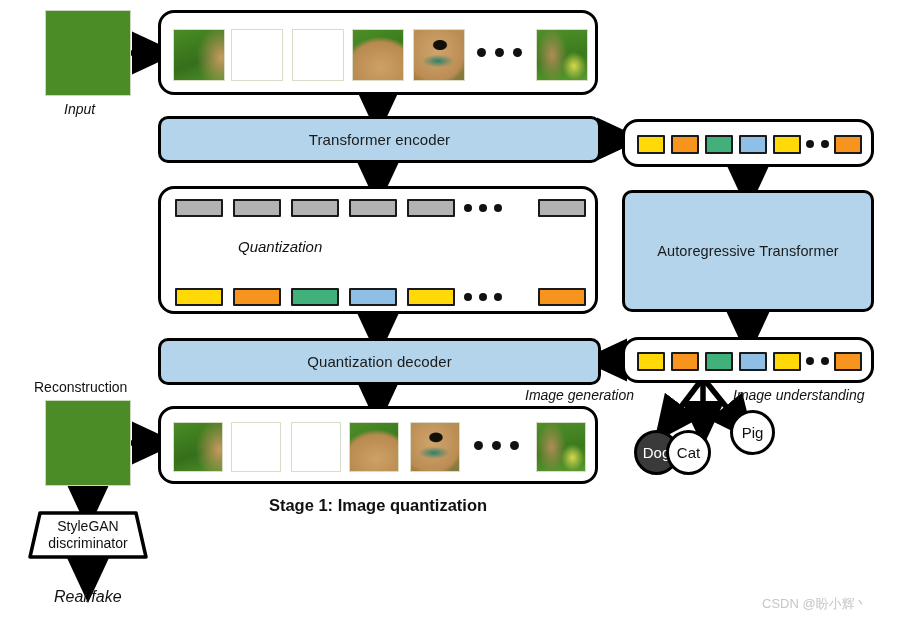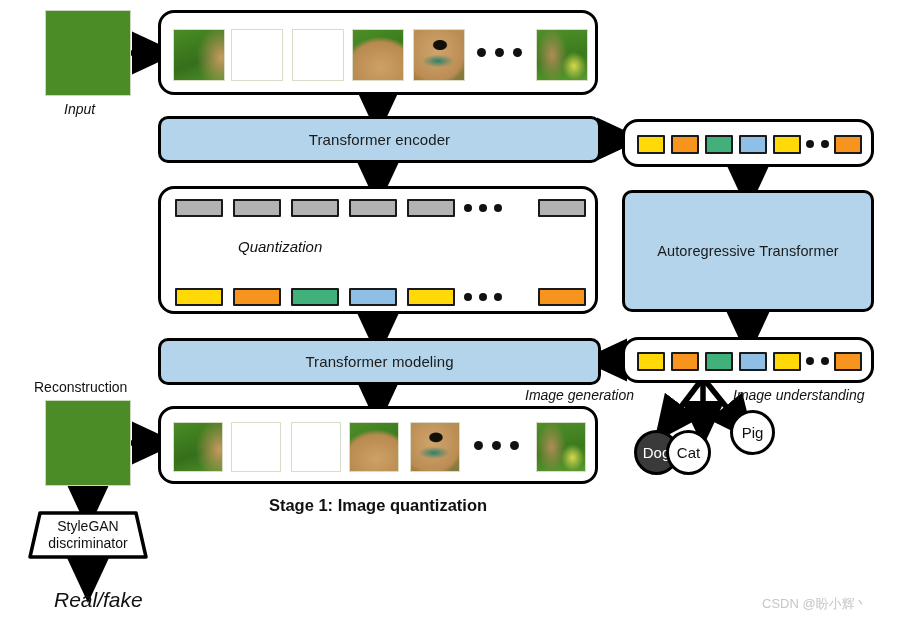--- a/index.html
+++ b/index.html
@@ -237,21 +237,21 @@
   <div class="chip c-yellow" style="left:246px;top:99px;width:48px;height:18px;"></div>
   <div class="dots" style="left:303px;top:104px;gap:7px;">
     <i style="width:8px;height:8px;"></i>
       <i style="width:8px;height:8px;"></i>
       <i style="width:8px;height:8px;"></i>
   </div>
   <div class="chip c-orange" style="left:377px;top:99px;width:48px;height:18px;"></div>
 </div>
 
 <div class="bluebox" style="left:158px;top:338px;width:443px;height:47px;">
-  <span>Transformer modeling</span>
+  <span>Quantization decoder</span>
 </div>
 
 <div class="cap" style="left:158px;top:406px;width:440px;height:78px;">
   <div class="patch p1" style="left:12px;top:13px;width:50px;height:50px;"></div>
   <div class="patch p2" style="left:70px;top:13px;width:50px;height:50px;"></div>
   <div class="patch p3" style="left:130px;top:13px;width:50px;height:50px;"></div>
   <div class="patch p4" style="left:188px;top:13px;width:50px;height:50px;"></div>
   <div class="patch p5" style="left:249px;top:13px;width:50px;height:50px;"></div>
   <div class="dots" style="left:313px;top:32px;gap:9px;">
     <i style="width:9px;height:9px;"></i>
@@ -267,21 +267,21 @@
 <div class="trap" style="left:27px;top:509px;width:122px;height:52px;text-decoration:underline;">
   <svg width="122" height="52" viewBox="0 0 122 52">
     <path d="M13,4 L109,4 L119,48 L3,48 Z" fill="#fff" stroke="#000" stroke-width="3.5" stroke-linejoin="round"></path>
   </svg>
   <div class="txt">
     <span>StyleGAN</span>
     <span>discriminator</span>
   </div>
 </div>
 
-<div class="ital" style="left:54px;top:588px;font-size:21px;">Real/fake</div>
+<div class="ital" style="left:54px;top:588px;font-size:16px;">Real/fake</div>
 
 <div class="cap" style="left:622px;top:119px;width:252px;height:48px;">
   <div class="chip c-yellow" style="left:12px;top:13px;width:28px;height:19px;"></div>
   <div class="chip c-orange" style="left:46px;top:13px;width:28px;height:19px;"></div>
   <div class="chip c-green" style="left:80px;top:13px;width:28px;height:19px;"></div>
   <div class="chip c-lblue" style="left:114px;top:13px;width:28px;height:19px;"></div>
   <div class="chip c-yellow" style="left:148px;top:13px;width:28px;height:19px;"></div>
   <div class="dots" style="left:181px;top:18px;gap:7px;">
     <i style="width:8px;height:8px;"></i>
       <i style="width:8px;height:8px;"></i>

